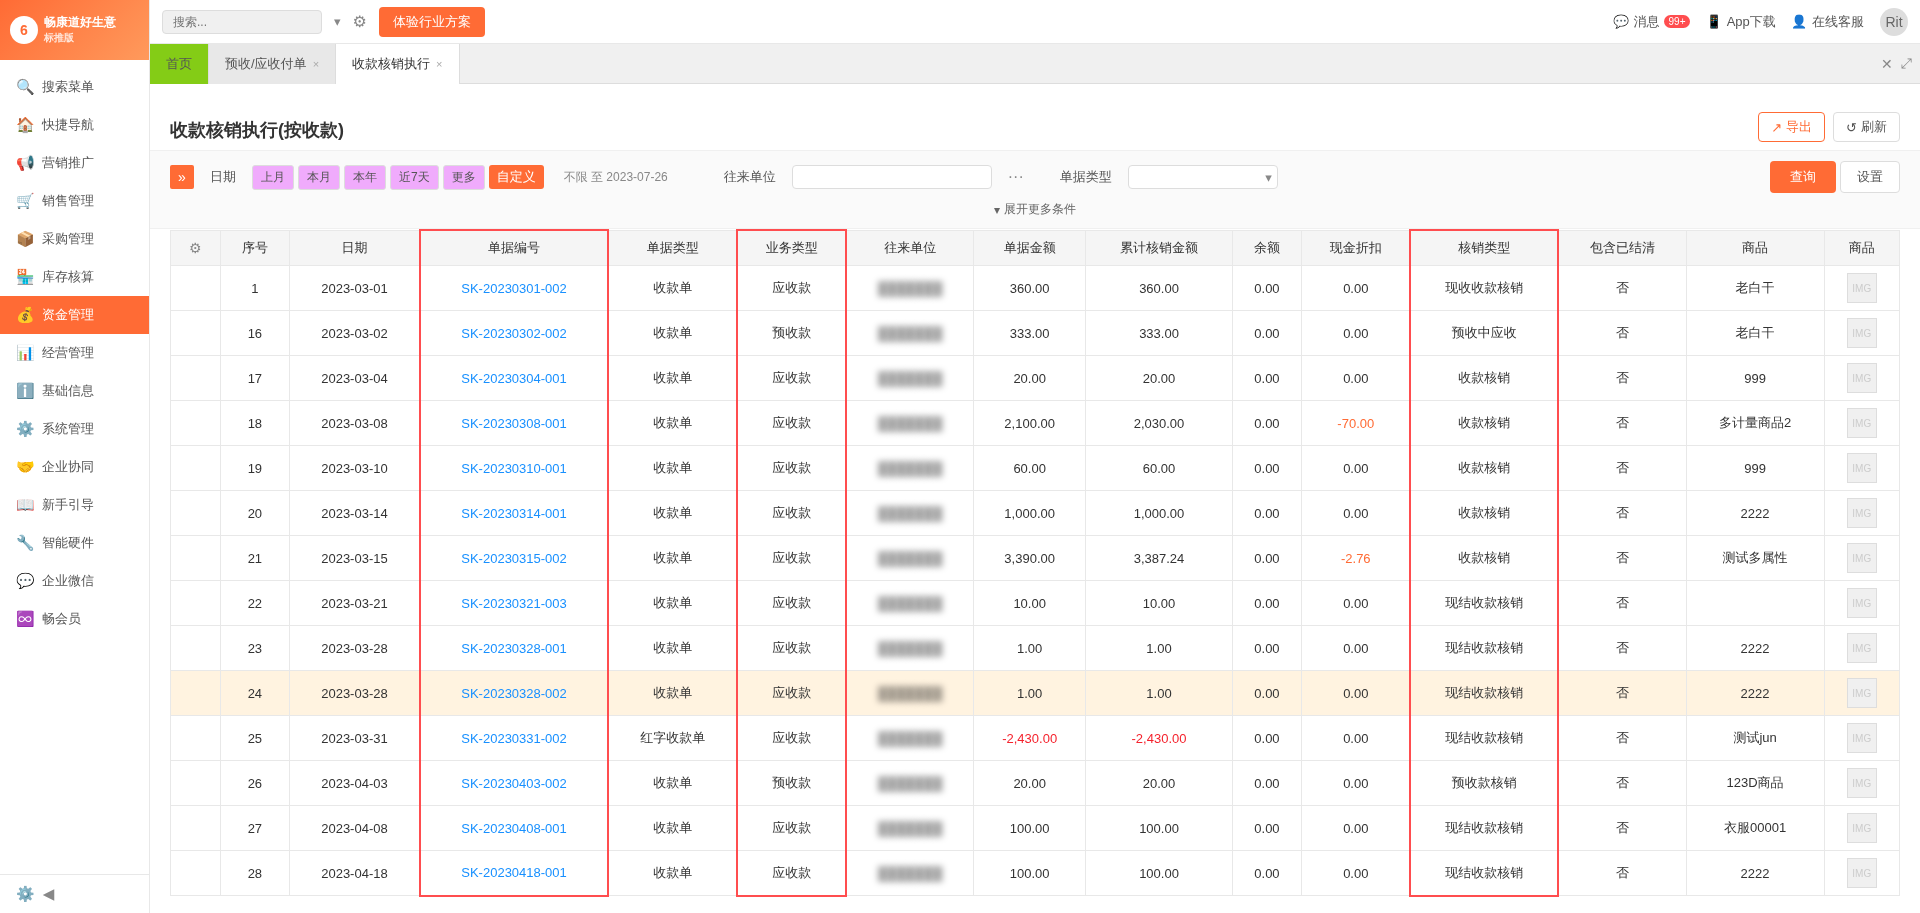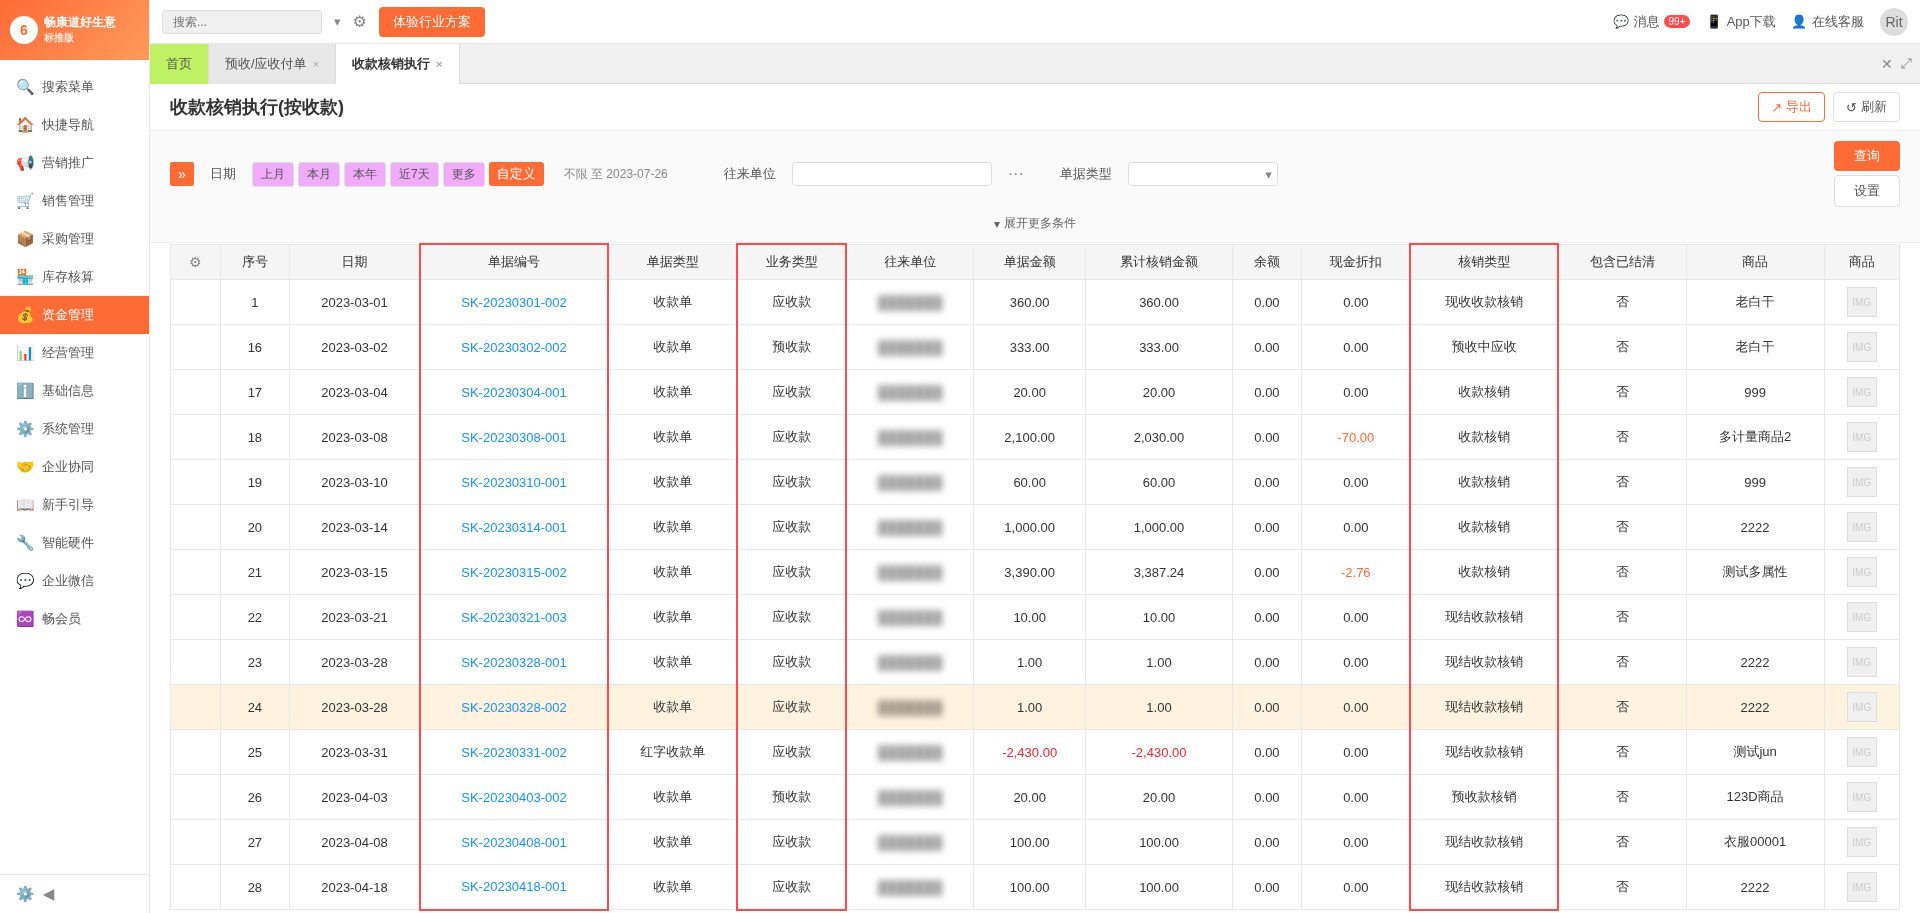--- a/index.html
+++ b/index.html
@@ -64,33 +64,33 @@
     .tab-bar {
       height: 40px; background: #f0f0f0; display: flex; align-items: center;
       border-bottom: 1px solid #ddd; padding-left: 0;
     }
     .tab {
       height: 40px; display: flex; align-items: center; gap: 6px;
       padding: 0 16px; cursor: pointer; font-size: 13px;
       border-right: 1px solid #ddd; color: #555;
       background: #e8e8e8;
     }
-    .tab.active { background: #fff; color: #333; font-weight: 700; }
-    .tab-home { background: #bef264; }
+    .tab.active { background: #fff; color: #333; font-weight: 400; }
+    .tab-home { background: #84cc16; }
     .tab-close { color: #aaa; font-size: 11px; cursor: pointer; }
     .tab-bar-actions { margin-left: auto; display: flex; align-items: center; padding-right: 8px; gap: 8px; }
     .tab-action-icon { color: #888; cursor: pointer; font-size: 14px; }
 
     
     .content { flex: 1; overflow-y: auto; background: #fff; padding: 0; }
 
     
     .page-header {
-      display: flex; align-items: center; justify-content: space-between;
-      padding: 8px 20px 8px; border-bottom: 1px solid #f0f0f0;
+      display: flex; align-items: flex-end; justify-content: space-between;
+      padding: 28px 20px 8px; border-bottom: 1px solid #f0f0f0;
     }
     .page-title { font-size: 18px; font-weight: bold; color: #333; }
     .page-actions { display: flex; gap: 8px; }
     .btn-export {
       border: 1px solid #ff6b35; color: #ff6b35; background: #fff;
       border-radius: 4px; padding: 5px 12px; cursor: pointer; font-size: 13px;
       display: flex; align-items: center; gap: 4px;
     }
     .btn-refresh {
       border: 1px solid #ddd; color: #555; background: #fff;
@@ -320,21 +320,21 @@
         <span class="filter-dots">···</span>
 
         <span class="filter-label" style="margin-left:20px;">单据类型</span>
         <div style="position:relative;display:inline-block;">
           <select class="filter-select">
             <option value=""></option>
           </select>
           <span style="position:absolute;right:6px;top:50%;transform:translateY(-50%);pointer-events:none;color:#888;">▾</span>
         </div>
 
-        <div style="display:flex;flex-direction:column;gap:4px;margin-left:auto;">
+        <div style="display:flex;flex-direction:row;gap:4px;margin-left:auto;">
           <button class="btn-query">查询</button>
           <button class="btn-setting">设置</button>
         </div>
       </div>
       <div style="display:flex;justify-content:center;">
         <button class="expand-btn">
           <span>▾</span>
           <span>展开更多条件</span>
         </button>
       </div>

